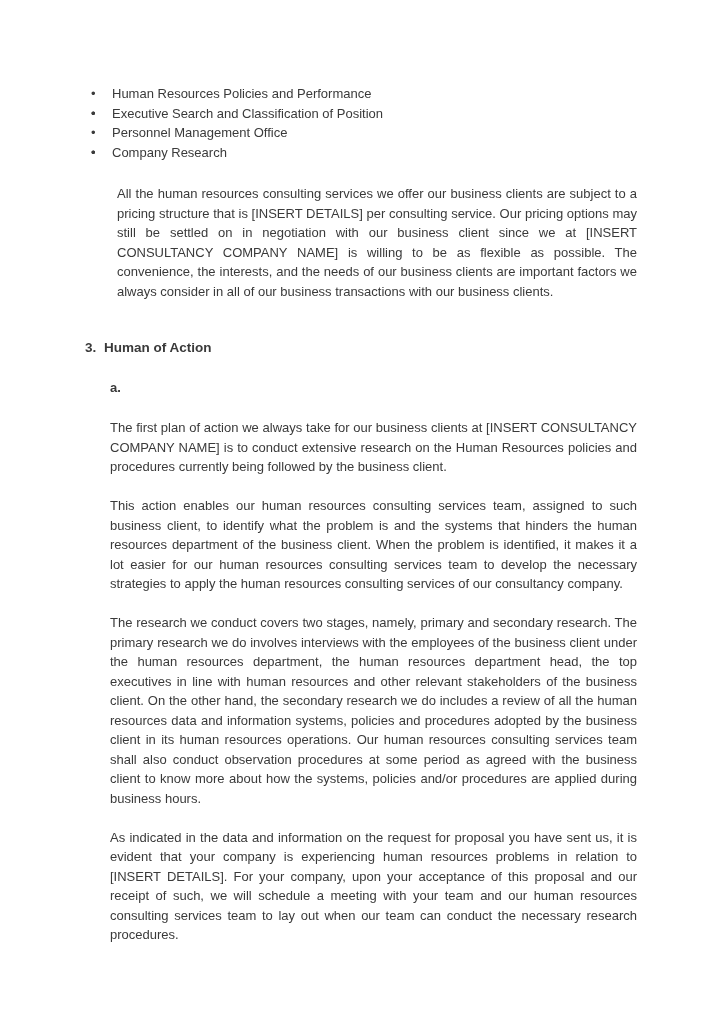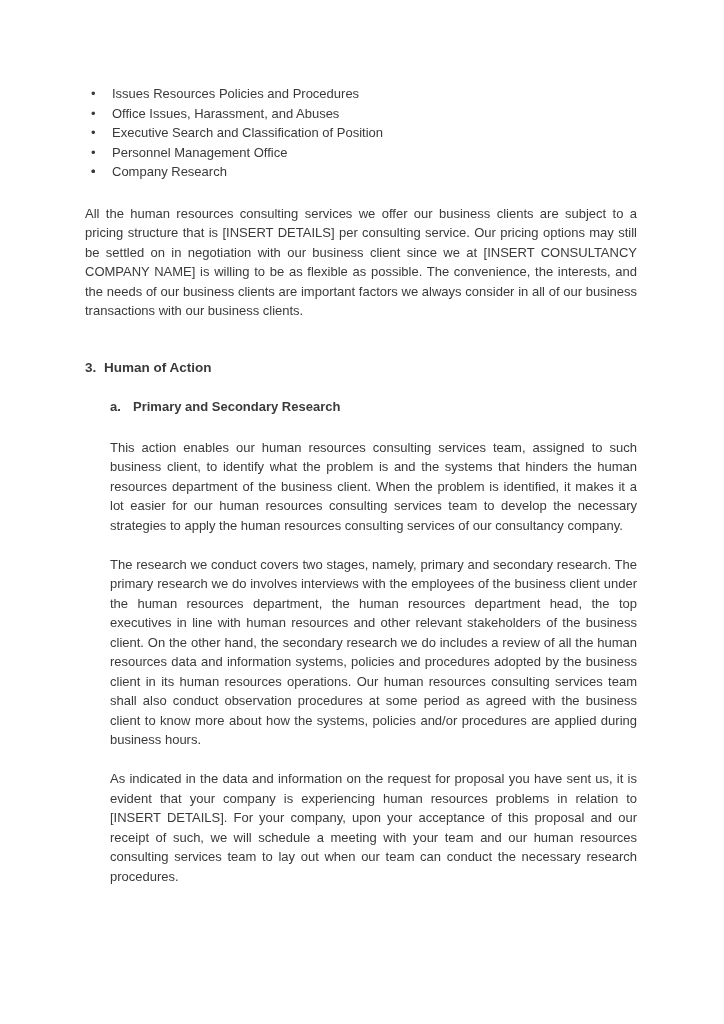--- a/index.html
+++ b/index.html
@@ -38,20 +38,21 @@
     font-size: 13px;
     line-height: 19.6px;
   }
   p.body-par {
     font-size: 13px;
     line-height: 19.5px;
     text-align: justify;
   }
   .intro-par {
     margin-bottom: 37px;
+    margin-left: 32px;
   }
   .section-heading {
     display: flex;
     font-weight: bold;
     font-size: 13.5px;
     line-height: 19.5px;
     margin-bottom: 20px;
   }
   .section-heading .num {
     width: 19px;
@@ -76,25 +77,24 @@
 </style>
 </head>
 <body>
 
 <div class="page">
   <div class="content">
 
     <ul class="bullet-list">
       <li>
         <span class="bullet-marker">•</span>
-        <span>Issues Resources Policies and Procedures</span>
+        <span>Human Resources Policies and Performance</span>
       </li>
       <li>
         <span class="bullet-marker">•</span>
-        <span>Office Issues, Harassment, and Abuses</span>
       </li>
       <li>
         <span class="bullet-marker">•</span>
         <span>Executive Search and Classification of Position</span>
       </li>
       <li>
         <span class="bullet-marker">•</span>
         <span>Personnel Management Office</span>
       </li>
       <li>
@@ -108,21 +108,21 @@
 
     <p class="body-par intro-par">All the human resources consulting services we offer our business clients are subject to a pricing structure that is [INSERT DETAILS] per consulting service. Our pricing options may still be settled on in negotiation with our business client since we at [INSERT CONSULTANCY COMPANY NAME] is willing to be as flexible as possible. The convenience, the interests, and the needs of our business clients are important factors we always consider in all of our business transactions with our business clients.</p>
 
     <div class="section-heading">
       <span class="num">3.</span>
       <span>Human of Action</span>
     </div>
 
     <div class="subsection-heading">
       <span class="letter">a.</span>
-      <span>Primary and Secondary Research</span>
     </div>
 
+    <p class="body-par indented">The first plan of action we always take for our business clients at [INSERT CONSULTANCY COMPANY NAME] is to conduct extensive research on the Human Resources policies and procedures currently being followed by the business client.</p>
     <p class="body-par indented">This action enables our human resources consulting services team, assigned to such business client, to identify what the problem is and the systems that hinders the human resources department of the business client. When the problem is identified, it makes it a lot easier for our human resources consulting services team to develop the necessary strategies to apply the human resources consulting services of our consultancy company.</p>
     <p class="body-par indented">The research we conduct covers two stages, namely, primary and secondary research. The primary research we do involves interviews with the employees of the business client under the human resources department, the human resources department head, the top executives in line with human resources and other relevant stakeholders of the business client. On the other hand, the secondary research we do includes a review of all the human resources data and information systems, policies and procedures adopted by the business client in its human resources operations. Our human resources consulting services team shall also conduct observation procedures at some period as agreed with the business client to know more about how the systems, policies and/or procedures are applied during business hours.</p>
     <p class="body-par indented">As indicated in the data and information on the request for proposal you have sent us, it is evident that your company is experiencing human resources problems in relation to [INSERT DETAILS]. For your company, upon your acceptance of this proposal and our receipt of such, we will schedule a meeting with your team and our human resources consulting services team to lay out when our team can conduct the necessary research procedures.</p>
 
   </div>
 </div>
 
 </body></html>

